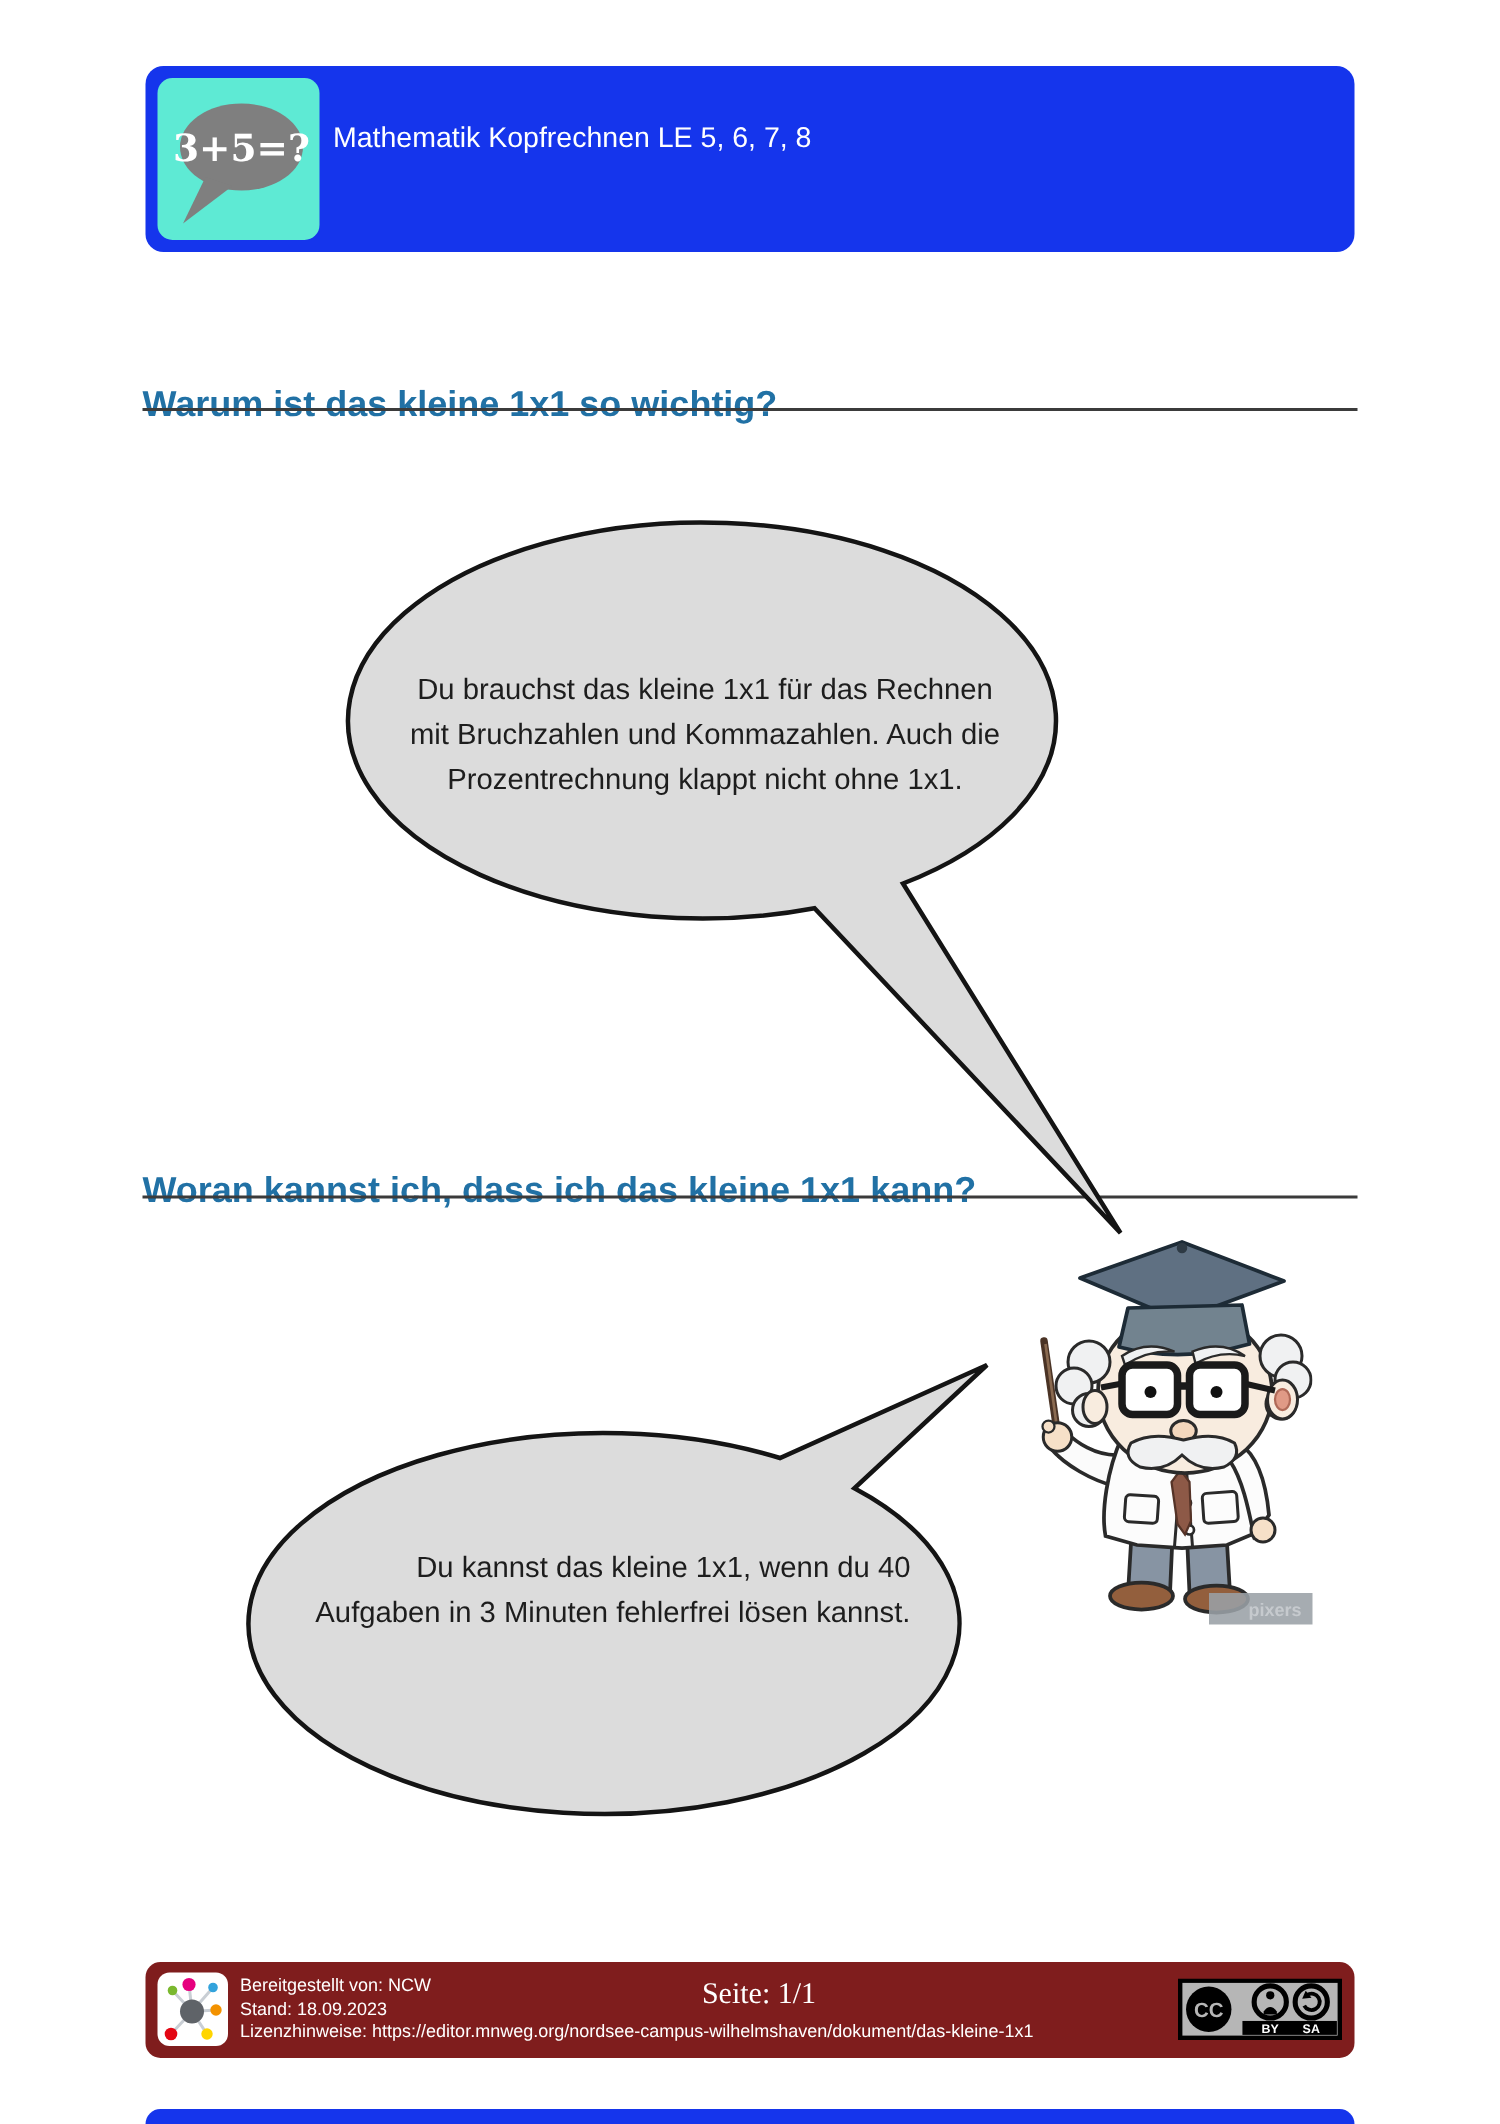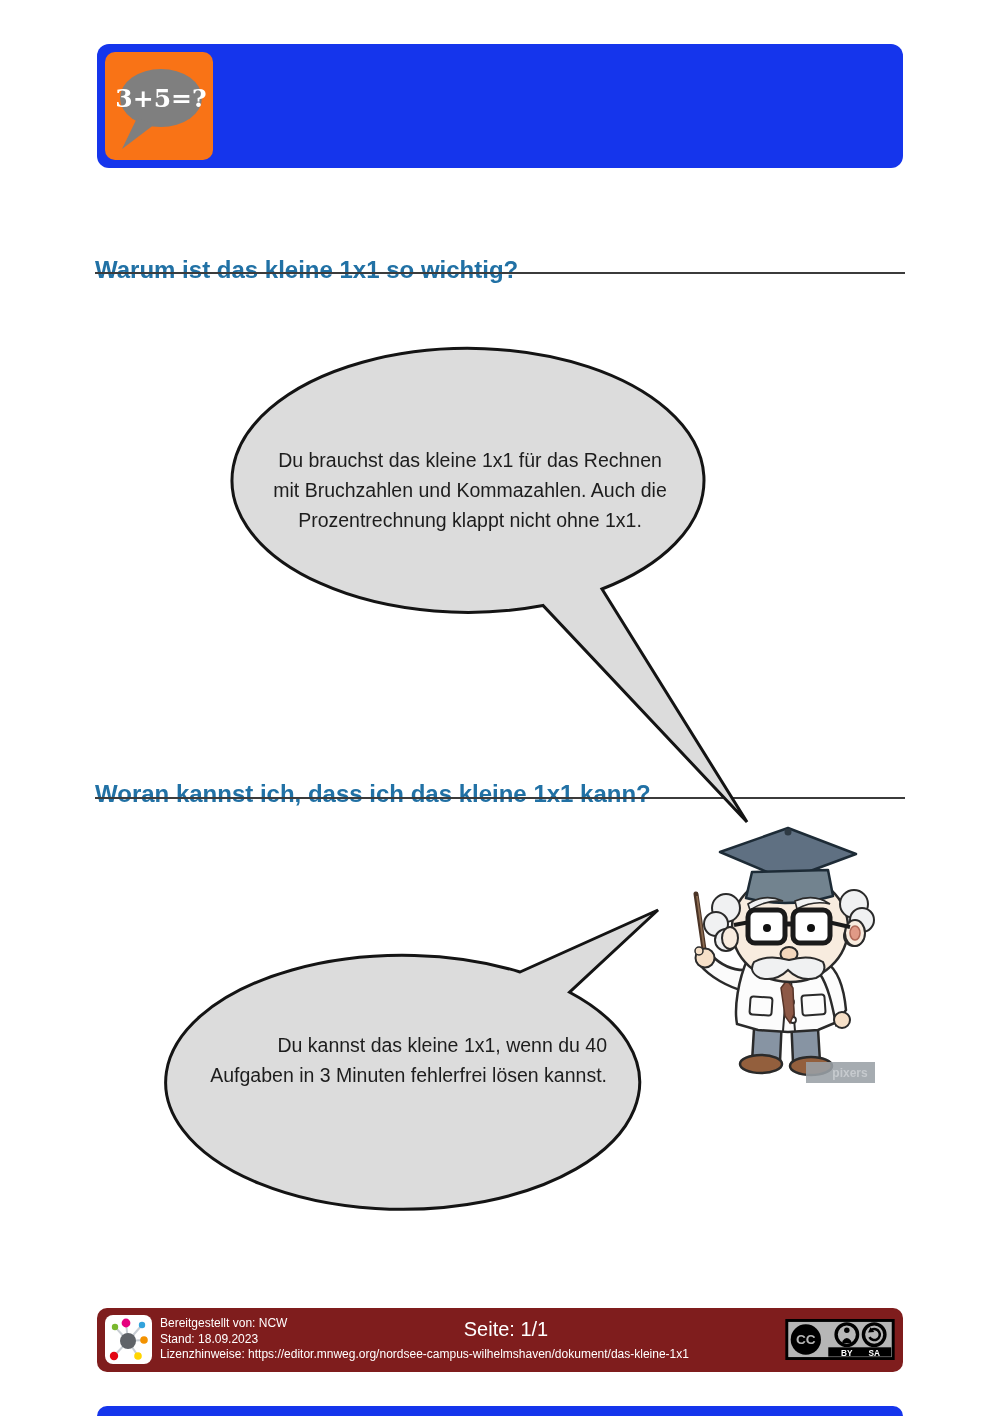--- a/index.html
+++ b/index.html
@@ -3,21 +3,21 @@
 <meta charset="utf-8">
 <style>
   html,body{margin:0;padding:0;background:#ffffff;}
   .page{position:relative;width:1000px;height:1416px;background:#ffffff;overflow:hidden;
         font-family:"Liberation Sans",sans-serif;color:#1d1d1d;}
 
   
   .topbar{position:absolute;left:97px;top:44px;width:806px;height:124px;
           background:#1535ec;border-radius:12px;}
   .logo-box{position:absolute;left:8px;top:8px;width:108px;height:108px;
-            background:#f97316;border-radius:10px;}
+            background:#5eead4;border-radius:10px;}
   .titles{position:absolute;left:125px;top:30px;color:#ffffff;}
   .doc-title{font-size:30px;font-weight:600;letter-spacing:.2px;}
   .doc-subtitle{font-size:19px;margin-top:8px;font-weight:400;}
 
   
   .section-heading{position:absolute;left:95px;width:810px;font-size:24px;font-weight:700;
                    color:#2171a5;z-index:0;margin-top:16px;}
   .h1{top:240px;} .h2{top:764px;}
   .rule{position:absolute;left:95px;width:810px;height:0;border-top:2px solid #3b3b3b;z-index:0;}
   .r1{top:272px;} .r2{top:797px;}
@@ -33,39 +33,40 @@
 
   
   .professor{position:absolute;left:660px;top:812px;width:215px;height:272px;z-index:1;}
 
   
   .footbar{position:absolute;left:97px;top:1308px;width:806px;height:64px;
            background:#7f1d1d;border-radius:10px;color:#ffffff;}
   .foot-logo{position:absolute;left:8px;top:7px;width:47px;height:49px;background:#ffffff;
              border-radius:8px;}
   .foot-lines{position:absolute;left:63px;top:8px;font-size:12px;line-height:15.5px;}
-  .page-label{position:absolute;left:12px;right:0;top:10px;text-align:center;font-size:20px;}
+  .page-label{position:absolute;left:12px;right:0;top:10px;text-align:center;font-size:20px;font-family:Liberation Serif, serif;}
   .cc-badge{position:absolute;right:8px;top:11px;width:110px;height:41px;}
   .next-page-strip{position:absolute;left:97px;top:1406px;width:806px;height:10px;
                    background:#1535ec;border-radius:12px 12px 0 0;}
 </style>
 </head>
 <body>
 
 <div class="page">
 
   <header class="topbar">
     <div class="logo-box">
       <svg viewBox="0 0 108 108" width="108" height="108">
         <ellipse cx="56" cy="46" rx="41" ry="29" fill="#7f7f7f"></ellipse>
         <polygon points="32,66 17,97 50,72" fill="#7f7f7f"></polygon>
         <text x="56" y="55" text-anchor="middle" font-family="DejaVu Serif, serif" font-size="25" font-weight="bold" fill="#ffffff">3+5=?</text>
       </svg>
     </div>
     <div class="titles">
+      <div class="doc-subtitle">Mathematik Kopfrechnen LE 5, 6, 7, 8</div>
     </div>
   </header>
 
   <div class="section-heading h1">Warum ist das kleine 1x1 so wichtig?</div>
   <div class="rule r1"></div>
 
   <svg class="bubble-svg bubble1" viewBox="0 0 530 495">
     <path d="M 318 265.5 A 236 132 0 1 1 377 249 L 522 482 Z" fill="#dcdcdc" stroke="#141414" stroke-width="3" stroke-linejoin="miter"></path>
   </svg>
   <div class="bubble-text bt1">Du brauchst das kleine 1x1 für das Rechnen mit Bruchzahlen und Kommazahlen. Auch die Prozentrechnung klappt nicht ohne 1x1.</div>

